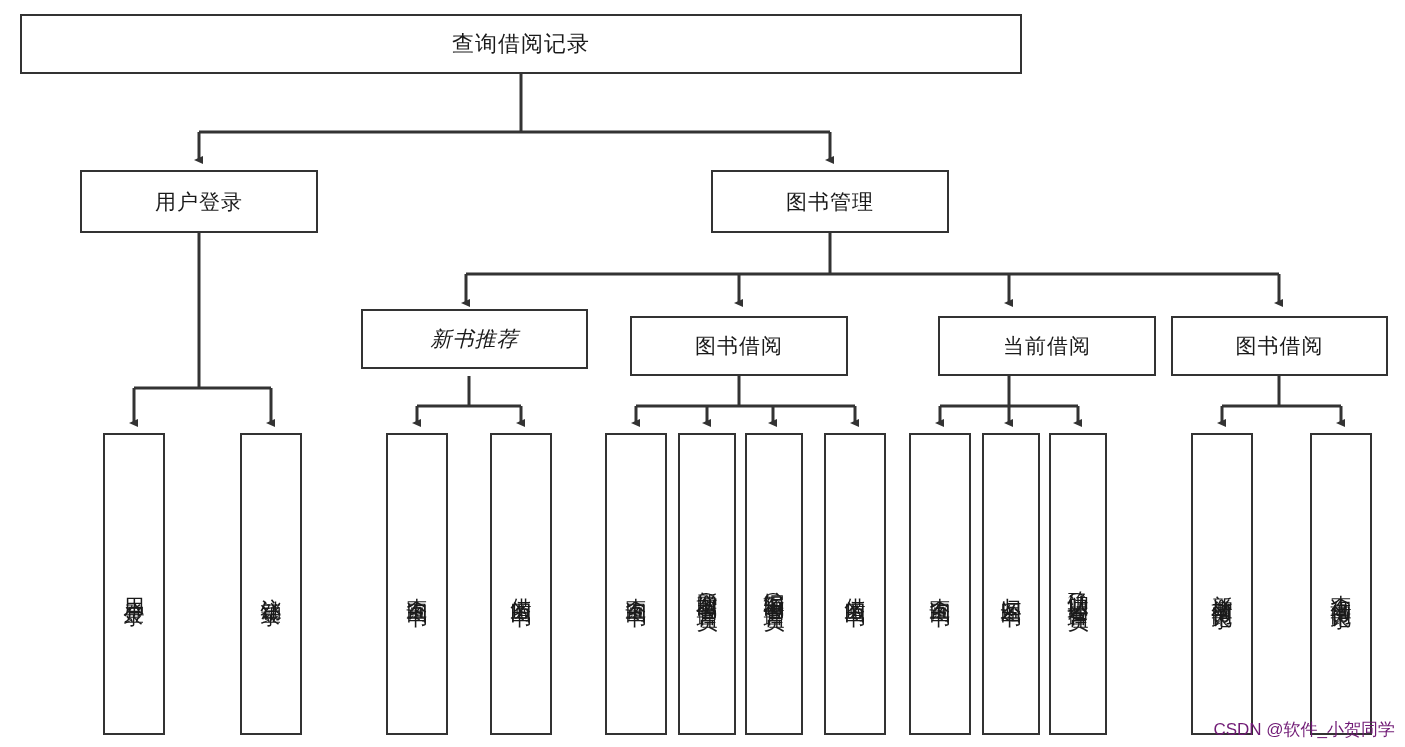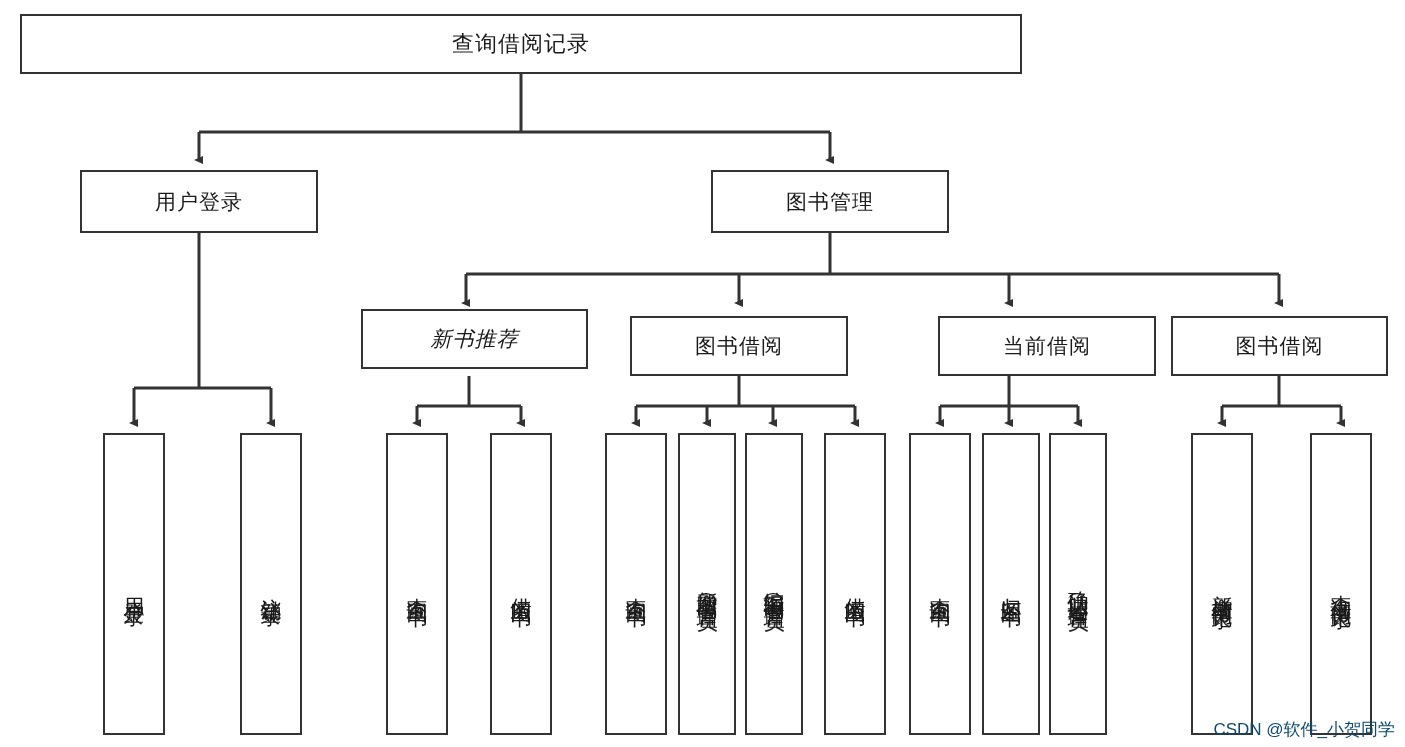--- a/index.html
+++ b/index.html
@@ -53,21 +53,21 @@
     white-space: nowrap;
   }
   .node.root {
     font-size: 22px;
   }
   .watermark {
     position: absolute;
     right: 10px;
     bottom: 6px;
     font-size: 17px;
-    color: #0c4a6e;
+    color: #701a75;
     z-index: 5;
     white-space: nowrap;
     text-align: right;
   }
 </style>
 </head>
 <body>
 
 <div id="canvas">
 

